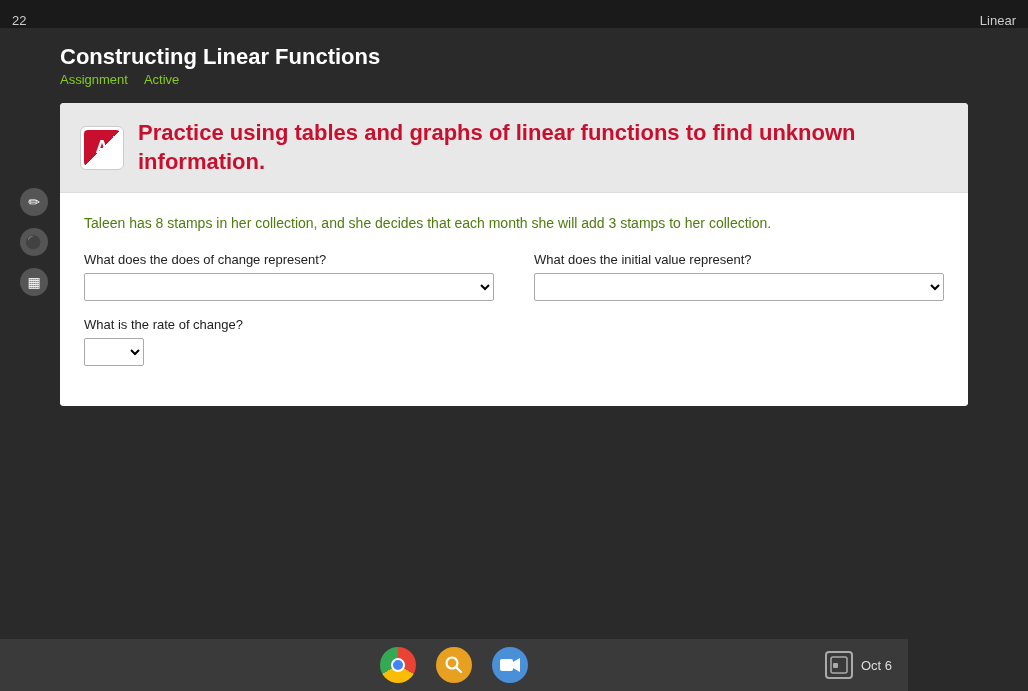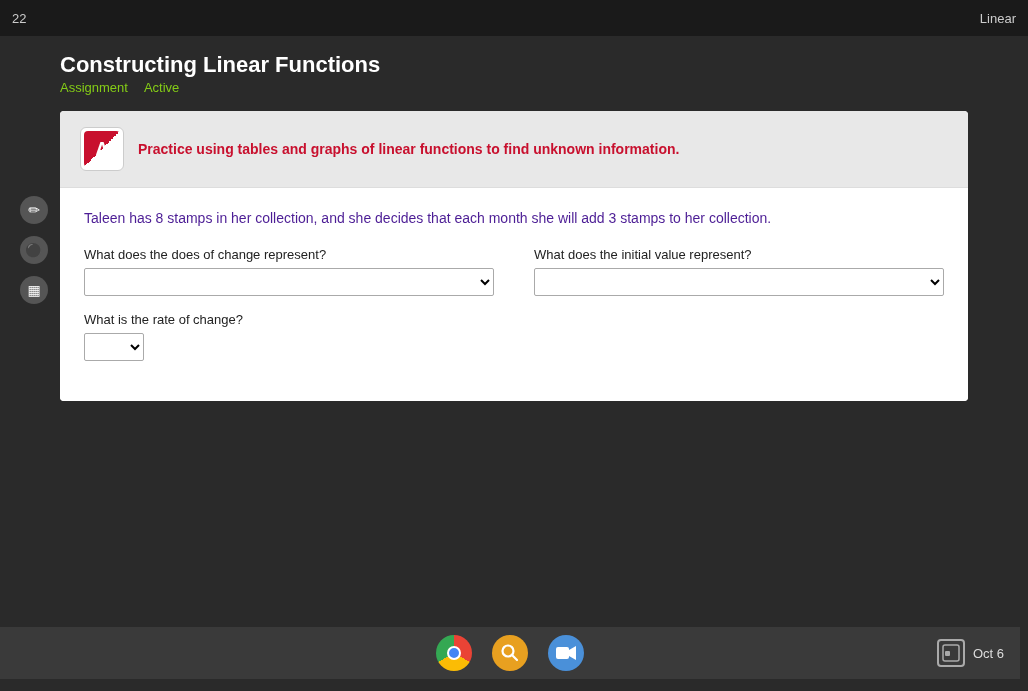--- a/index.html
+++ b/index.html
@@ -8,25 +8,25 @@
       height: 691px;
       background-color: #2a2a2a;
       font-family: Arial, sans-serif;
       overflow: hidden;
       position: relative;
     }
 
     
     .top-bar {
       background-color: #1a1a1a;
-      height: 36px;
-      display: flex;
-      align-items: center;
+      height: 28px;
+      display: flex;
+      align-items: flex-end;
       justify-content: space-between;
-      padding: 8px 12px;
+      padding: 0 12px;
     }
     .top-bar-left {
       color: #ccc;
       font-size: 13px;
     }
     .top-bar-right {
       color: #ccc;
       font-size: 13px;
     }
 
@@ -118,34 +118,34 @@
       justify-content: center;
     }
     .assignment-icon-mark {
       color: white;
       font-size: 18px;
       font-weight: bold;
     }
 
     .card-header-text {
       color: #c8102e;
-      font-size: 14px;
+      font-size: 22px;
       font-weight: bold;
       line-height: 1.3;
     }
 
     
     .card-body {
       background: #ffffff;
       padding: 20px 24px 40px 24px;
     }
 
     .problem-statement {
       font-size: 14px;
-      color: #4c1d95;
+      color: #4d7c0f;
       margin-bottom: 18px;
       line-height: 1.5;
     }
 
     .questions-grid {
       display: grid;
       grid-template-columns: 1fr 1fr;
       gap: 16px 40px;
     }
 
@@ -180,23 +180,23 @@
       font-size: 13px;
       background: #fff;
       appearance: auto;
       cursor: pointer;
       height: 28px;
     }
 
     
     .taskbar {
       position: absolute;
-      bottom: 12px;
+      bottom: 0;
       left: 0;
-      width: 1020px;
+      width: 908px;
       height: 52px;
       background: #3a3a3a;
       display: flex;
       align-items: center;
       justify-content: center;
       gap: 20px;
     }
 
     .taskbar-icon {
       width: 36px;

